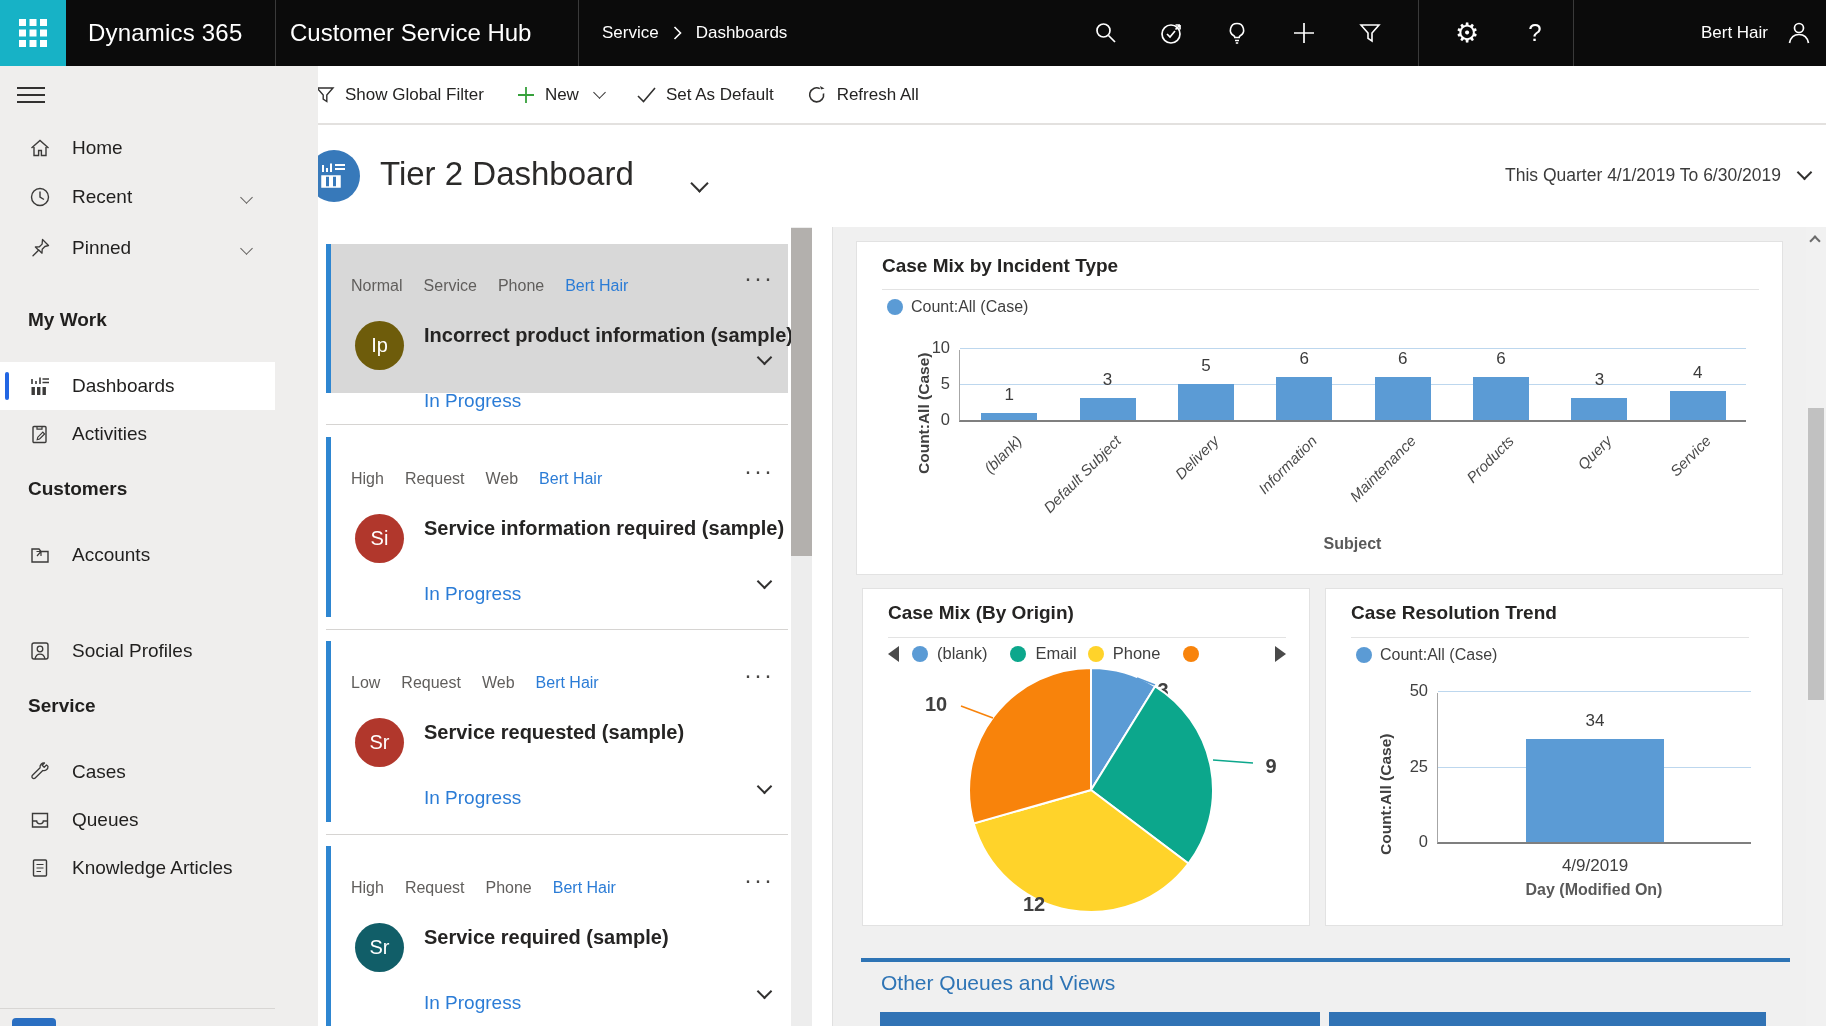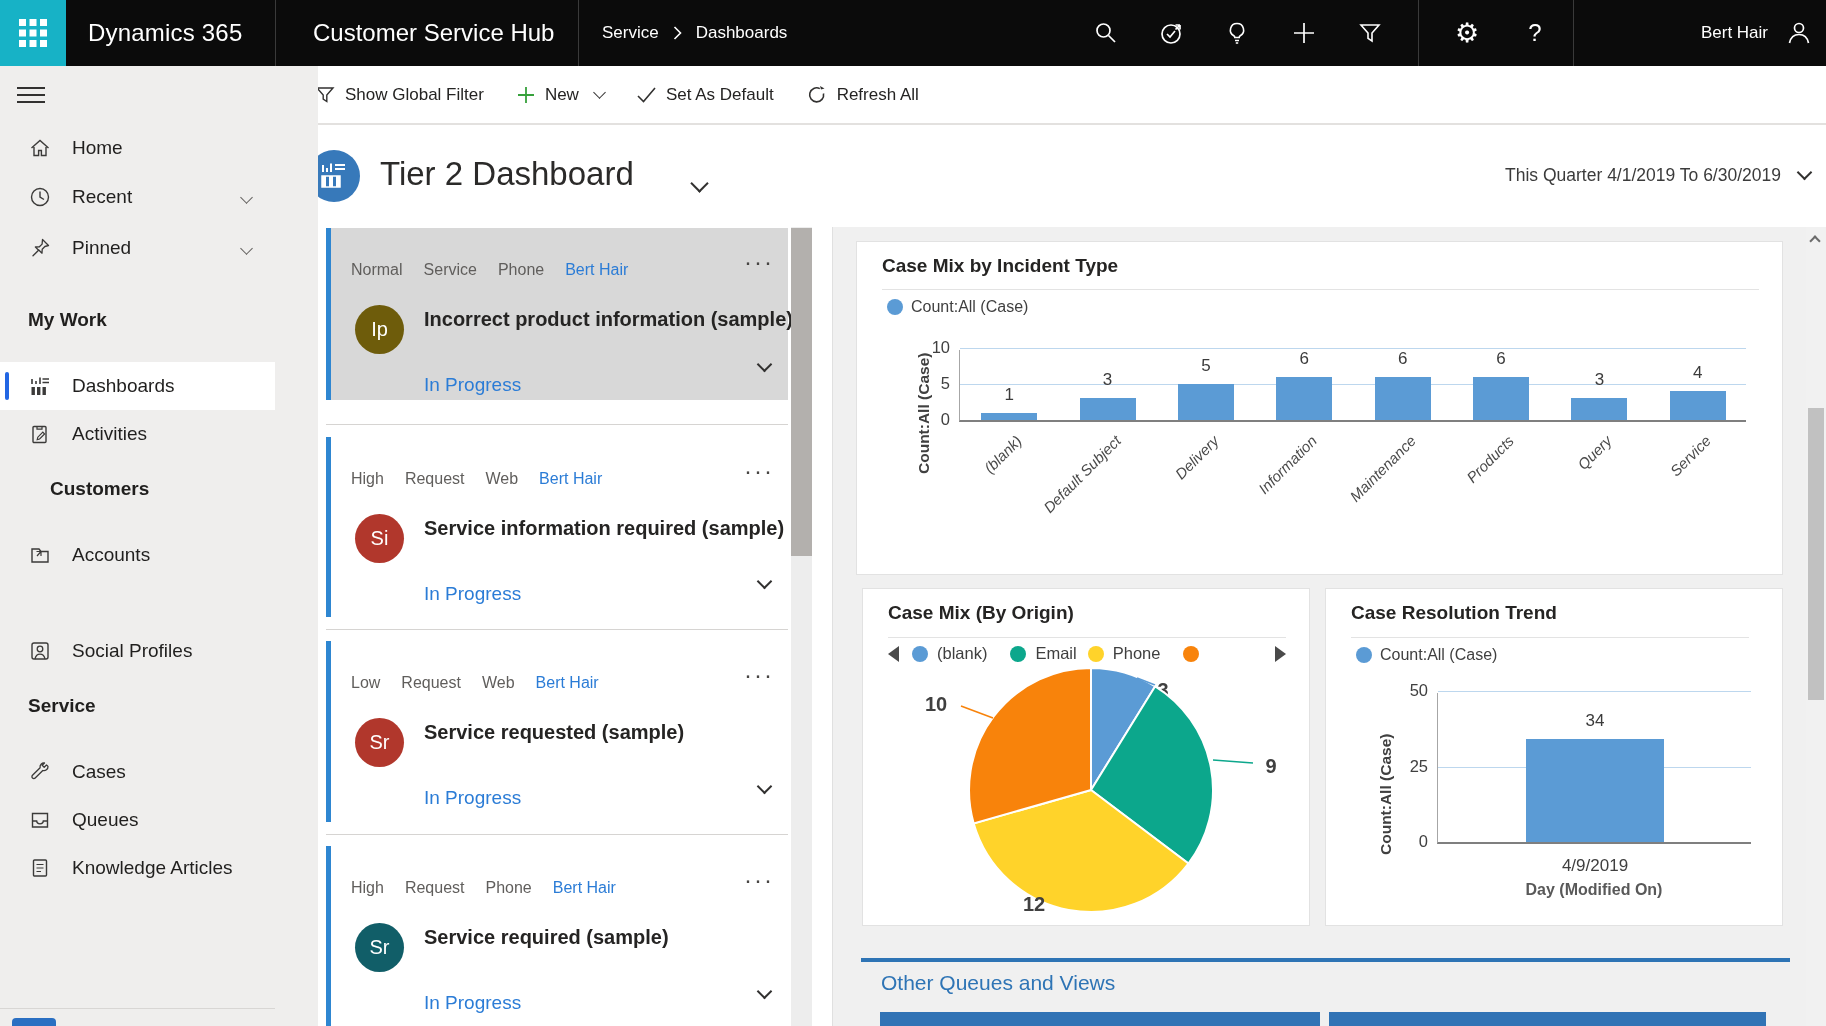--- a/index.html
+++ b/index.html
@@ -4,21 +4,21 @@
 <style>
   * { margin:0; padding:0; box-sizing:border-box; }
   html,body { background:#fff; }
   body { font-family:"Liberation Sans", sans-serif; color:#323130; }
   #app { position:relative; width:1826px; height:1026px; overflow:hidden; background:#fff; }
 
   
   .topnav { position:absolute; left:0; top:0; width:1826px; height:66px; background:#0b0b0b; color:#fff; z-index:30; }
   .waffle { position:absolute; left:0; top:0; width:66px; height:66px; background:#17b2c6; display:flex; align-items:center; justify-content:center; cursor:pointer; }
   .brand { position:absolute; left:88px; top:0; height:66px; line-height:66px; font-size:24px; font-weight:400; letter-spacing:.2px; }
-  .appname { position:absolute; left:313px; top:0; height:78px; line-height:66px; font-size:24px; font-weight:400; }
+  .appname { position:absolute; left:290px; top:0; height:78px; line-height:66px; font-size:24px; font-weight:400; }
   .vdiv { position:absolute; top:0; width:1px; height:66px; background:#3a3a3a; }
   .breadcrumb { position:absolute; left:602px; top:0; height:66px; display:flex; align-items:center; gap:14px; font-size:17px; }
   .nav-ic { position:absolute; top:0; height:66px; width:46px; display:flex; align-items:center; justify-content:center; cursor:pointer; }
   .nav-ic svg { display:block; }
   .gear-txt { font-size:27px; line-height:1; color:#fff; }
   .help-txt { font-size:24px; color:#fff; font-weight:400; }
   .username { position:absolute; top:0; right:58px; height:66px; line-height:66px; font-size:17px; }
 
   
   .cmdbar { position:absolute; left:275px; top:66px; width:1551px; height:58px; background:#fff; border-bottom:1px solid #e3e1df; display:flex; align-items:center; padding-left:40px; gap:33px; z-index:20; }
@@ -270,21 +270,21 @@
       <div class="side-row" style="top: 344px;">
         <span class="sicon">
           <svg width="22" height="22" viewBox="0 0 22 22">
             <rect x="4" y="3.5" width="13" height="16" rx="1" fill="none" stroke="#3b3a39" stroke-width="1.4"></rect>
             <path d="M8 3.5h5v2.6H8z" fill="none" stroke="#3b3a39" stroke-width="1.2"></path>
             <path d="M13.8 9.2l-5 5-.6 2.4 2.4-.6 5-5z" fill="none" stroke="#3b3a39" stroke-width="1.2"></path>
           </svg>
         </span>
         <span class="slabel">Activities</span>
       </div>
-      <div class="side-header" style="top: 412px; margin-left: 22px;">Customers</div>
+      <div class="side-header" style="top: 412px;">Customers</div>
       <div class="side-row" style="top: 465px;">
         <span class="sicon">
           <svg width="22" height="22" viewBox="0 0 22 22">
             <path d="M3 18V5h7l2 2.5h7V18H3z" fill="none" stroke="#3b3a39" stroke-width="1.4"></path>
             <path d="M8 12l4-4.5M12 12V7.5H7.5" fill="none" stroke="#3b3a39" stroke-width="1.2"></path>
           </svg>
         </span>
         <span class="slabel">Accounts</span>
       </div>
       <div class="side-row" style="top: 561px;">
@@ -344,21 +344,21 @@
     <h1 class="dash-title">Tier 2 Dashboard</h1>
     <div class="dash-title-chev"></div>
     <div class="timefilter">
       <span class="tf-text">This Quarter 4/1/2019 To 6/30/2019</span>
       <span class="tf-chev"></span>
     </div>
   </section>
 
   <main class="content">
     <div id="stream">
-        <article class="scard sel" style="top: 1px; height: 172px;">
+        <article class="scard sel" style="top: 17px; height: 149px;">
           <div class="meta">
             <span class="m">Normal</span>
             <span class="m">Service</span>
             <span class="m">Phone</span>
             <a class="owner">Bert Hair</a>
           </div>
           <div class="dots">···</div>
           <div class="avatar" style="background: rgb(110, 92, 11);">Ip</div>
           <div class="ctitle">Incorrect product information (sample)</div>
           <a class="status">In Progress</a>
@@ -446,20 +446,21 @@
             <div class="bar" style="left: 513.062px; width: 56px; height: 43.2px; background: rgb(91, 155, 213);"></div>
             <div class="vlabel" style="left: 511.062px; bottom: 51.2px;">6</div>
             <div class="xlab-rot" style="left: 385.062px; top: 82px;">Products</div>
             <div class="bar" style="left: 611.438px; width: 56px; height: 21.6px; background: rgb(91, 155, 213);"></div>
             <div class="vlabel" style="left: 609.438px; bottom: 29.6px;">3</div>
             <div class="xlab-rot" style="left: 483.438px; top: 82px;">Query</div>
             <div class="bar" style="left: 709.812px; width: 56px; height: 28.8px; background: rgb(91, 155, 213);"></div>
             <div class="vlabel" style="left: 707.812px; bottom: 36.8px;">4</div>
             <div class="xlab-rot" style="left: 581.812px; top: 82px;">Service</div>
           </div>
+        <div class="axis-title" style="left:102px; top:293px; width:787px;">Subject</div>
       </div>
 
       <div class="card chart2" id="chart2">
         <h3>Case Mix (By Origin)</h3>
         <div class="sep"></div>
         <div class="pie-legend" id="pieLegend">
             <span class="tri left"></span>
             <span class="ldot" style="background: rgb(91, 155, 213);"></span>
             <span style="margin-right: 14px;">(blank)</span>
             <span class="ldot" style="background: rgb(12, 167, 140);"></span>

